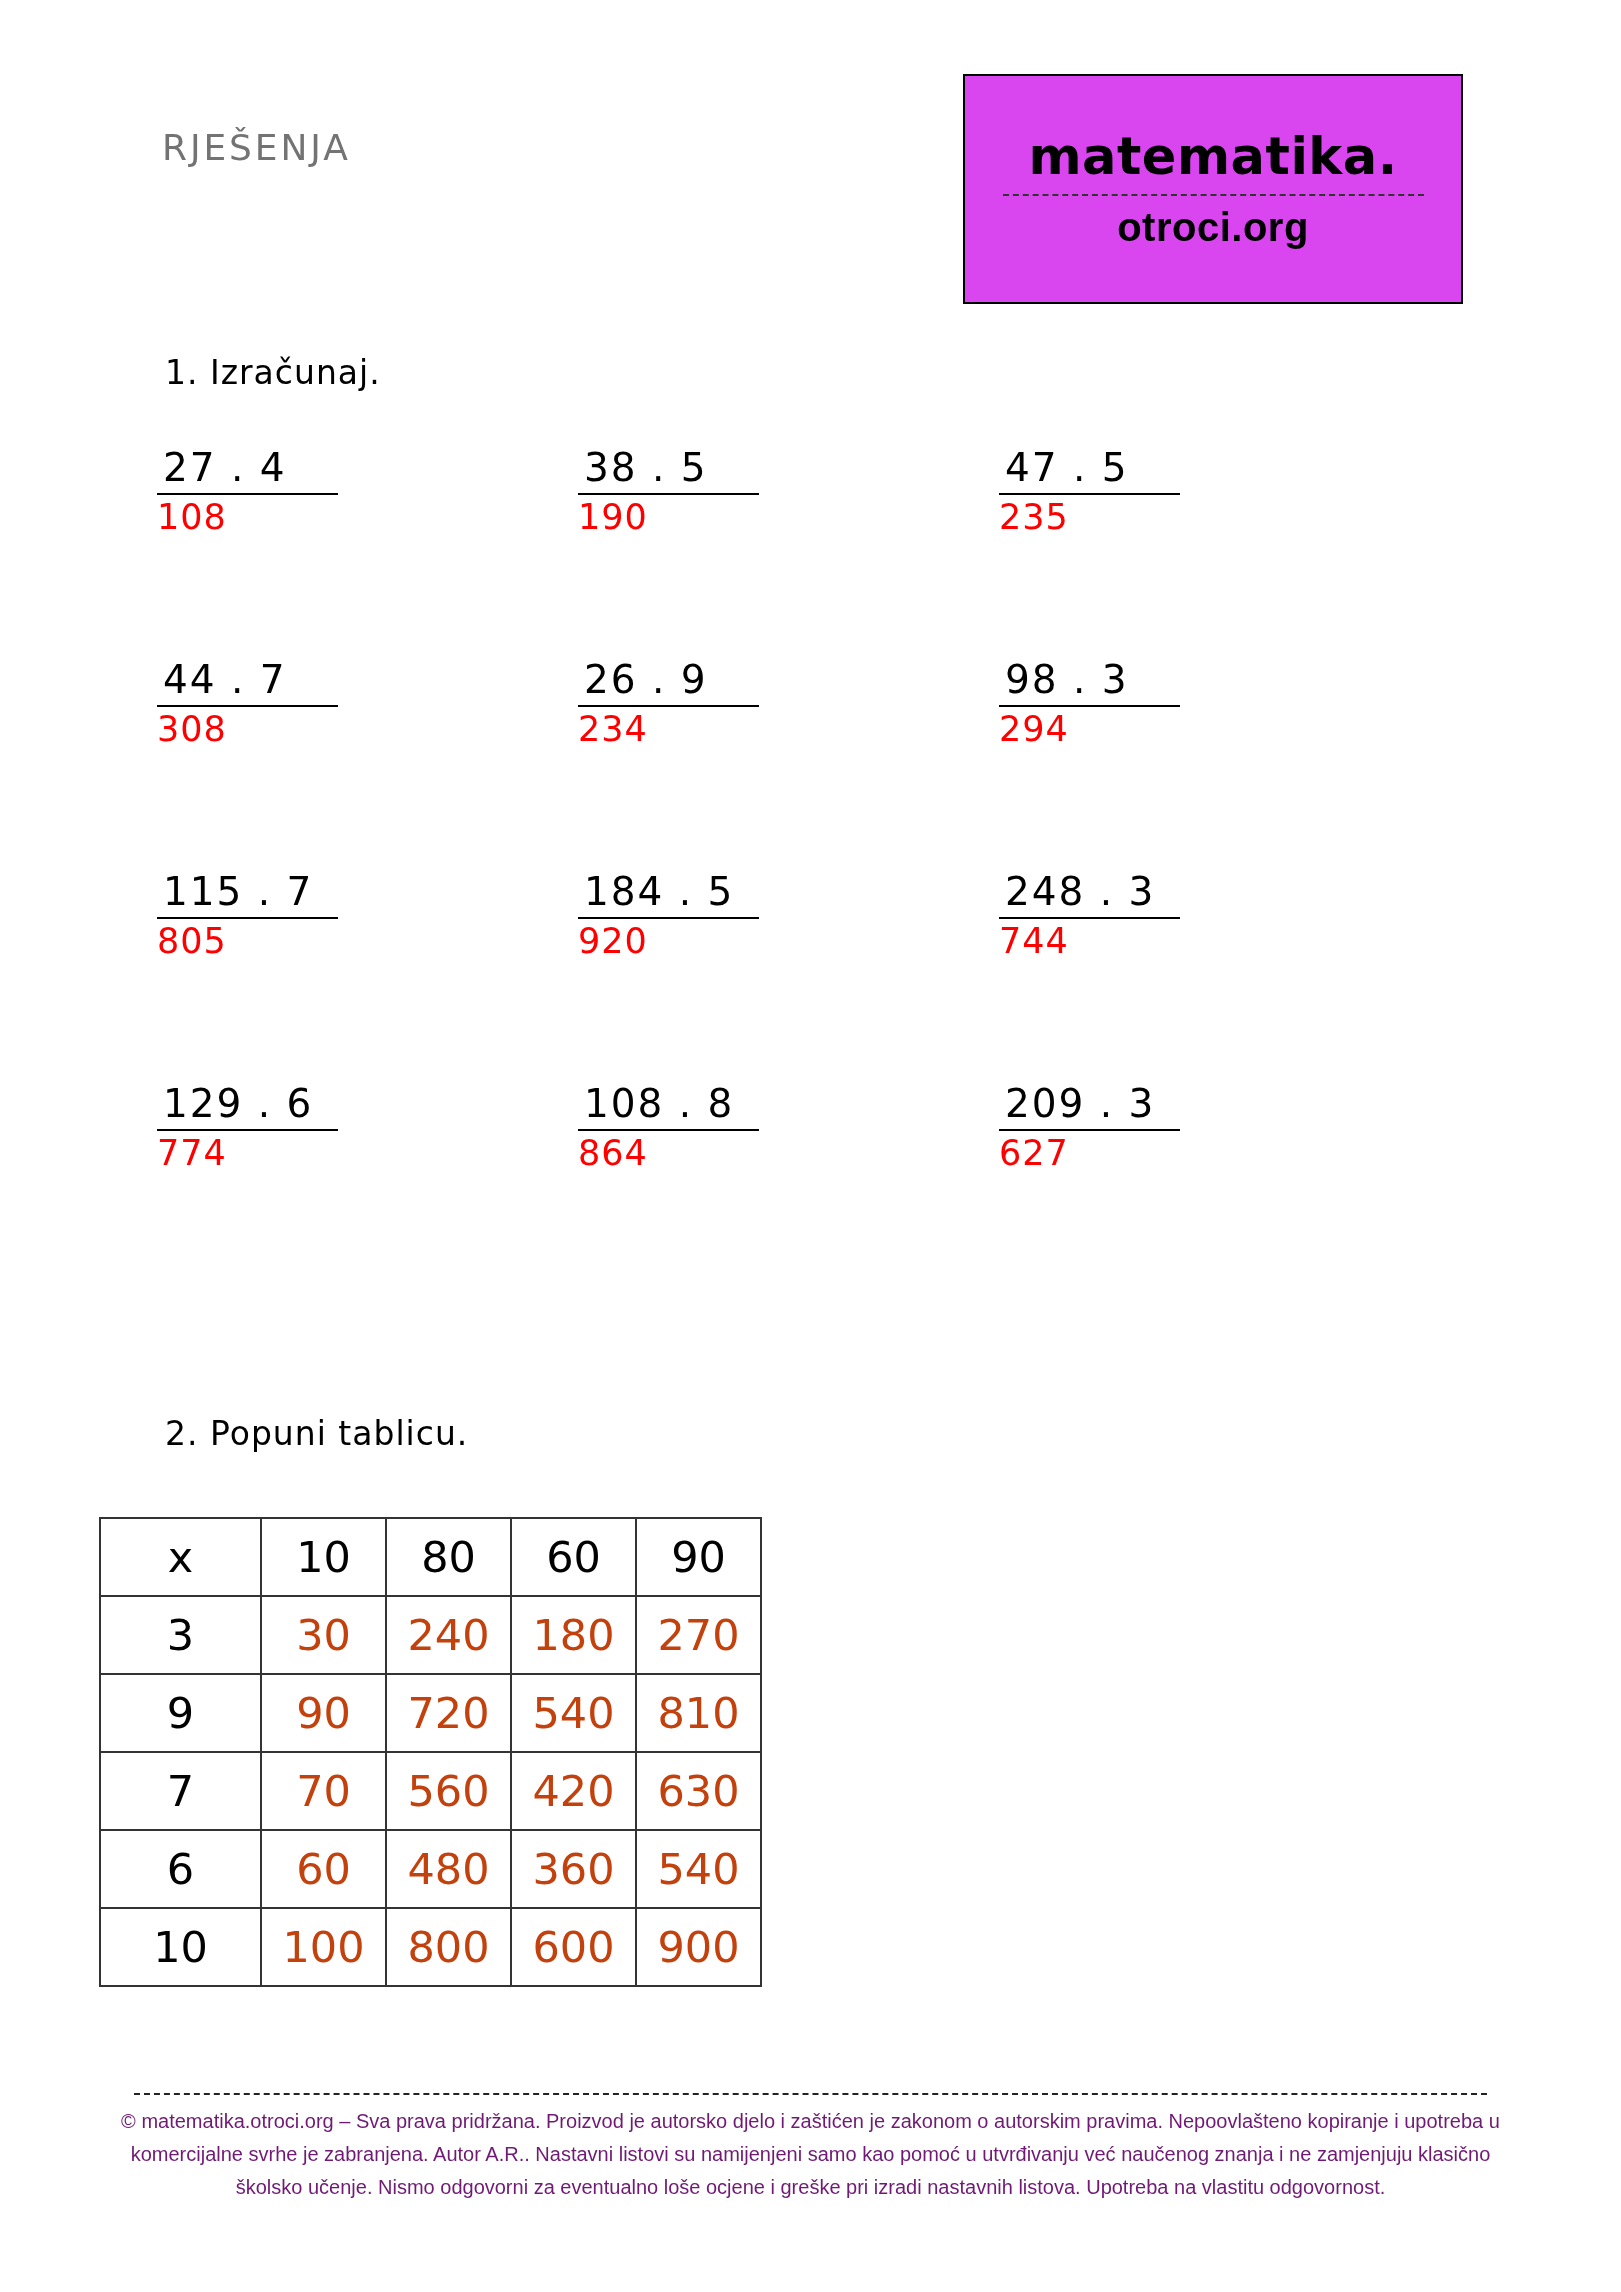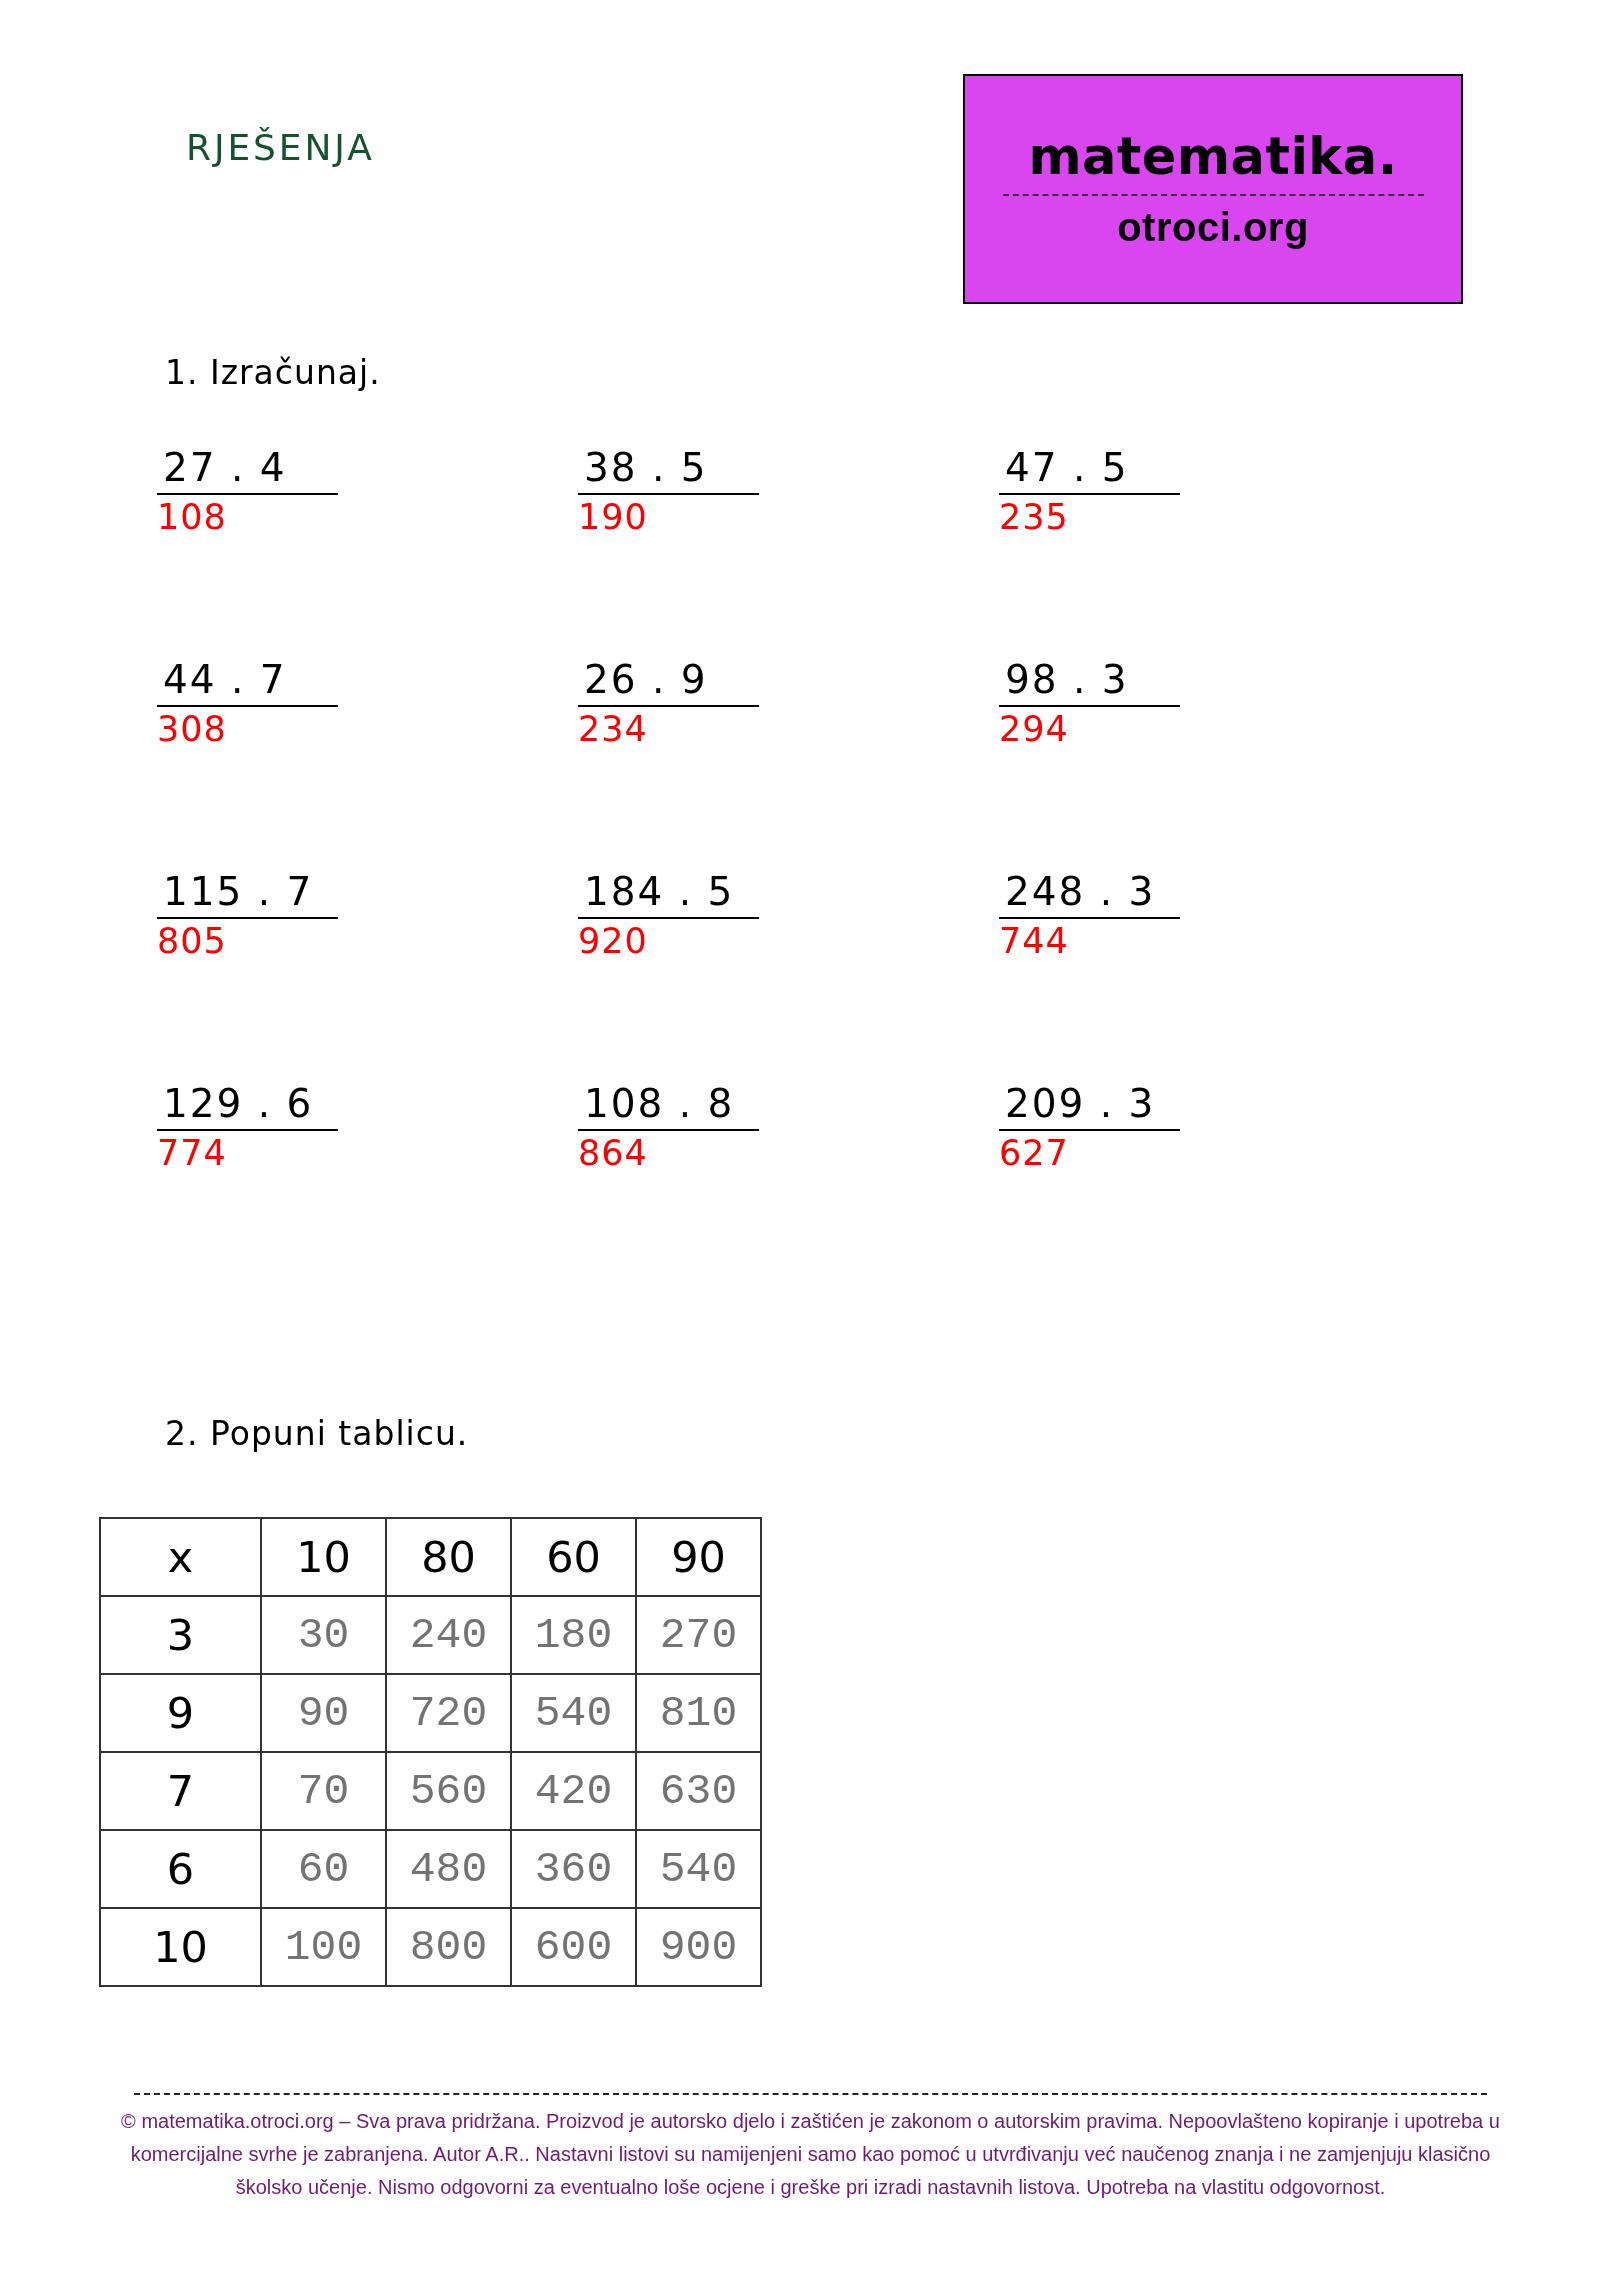--- a/index.html
+++ b/index.html
@@ -25,23 +25,22 @@
     height: 323px;
   }
   .worksheet-title {
     position: absolute;
     left: 162px;
     top: 127px;
     font-family: "DejaVu Sans", sans-serif;
     font-size: 36px;
     font-weight: 400;
     letter-spacing: 2.9px;
-    color: #14532d;
+    color: #737373;
     white-space: nowrap;
-    margin-left: 24px;
   }
   .logo-box {
     position: absolute;
     left: 963px;
     top: 74px;
     width: 500px;
     height: 230px;
     border: 2.9px solid #000;
     background: #d946ef;
     box-sizing: border-box;
@@ -140,21 +139,21 @@
     height: 76px;
     text-align: center;
     vertical-align: middle;
     font-family: "DejaVu Sans", sans-serif;
     font-size: 43px;
     padding: 0;
   }
   .mult-table td.wide { width: 159px; }
   .mult-table td.hdr { color: #000; }
   .mult-table td.rowlabel { color: #000; }
-  .mult-table td.ans { color: #737373; font-family: Liberation Mono, monospace; }
+  .mult-table td.ans { color: #c2410c; }
 
   
   .footer {
     position: absolute;
     left: 0;
     top: 2093px;
     width: 1621px;
     text-align: center;
   }
   .footer-divider {

